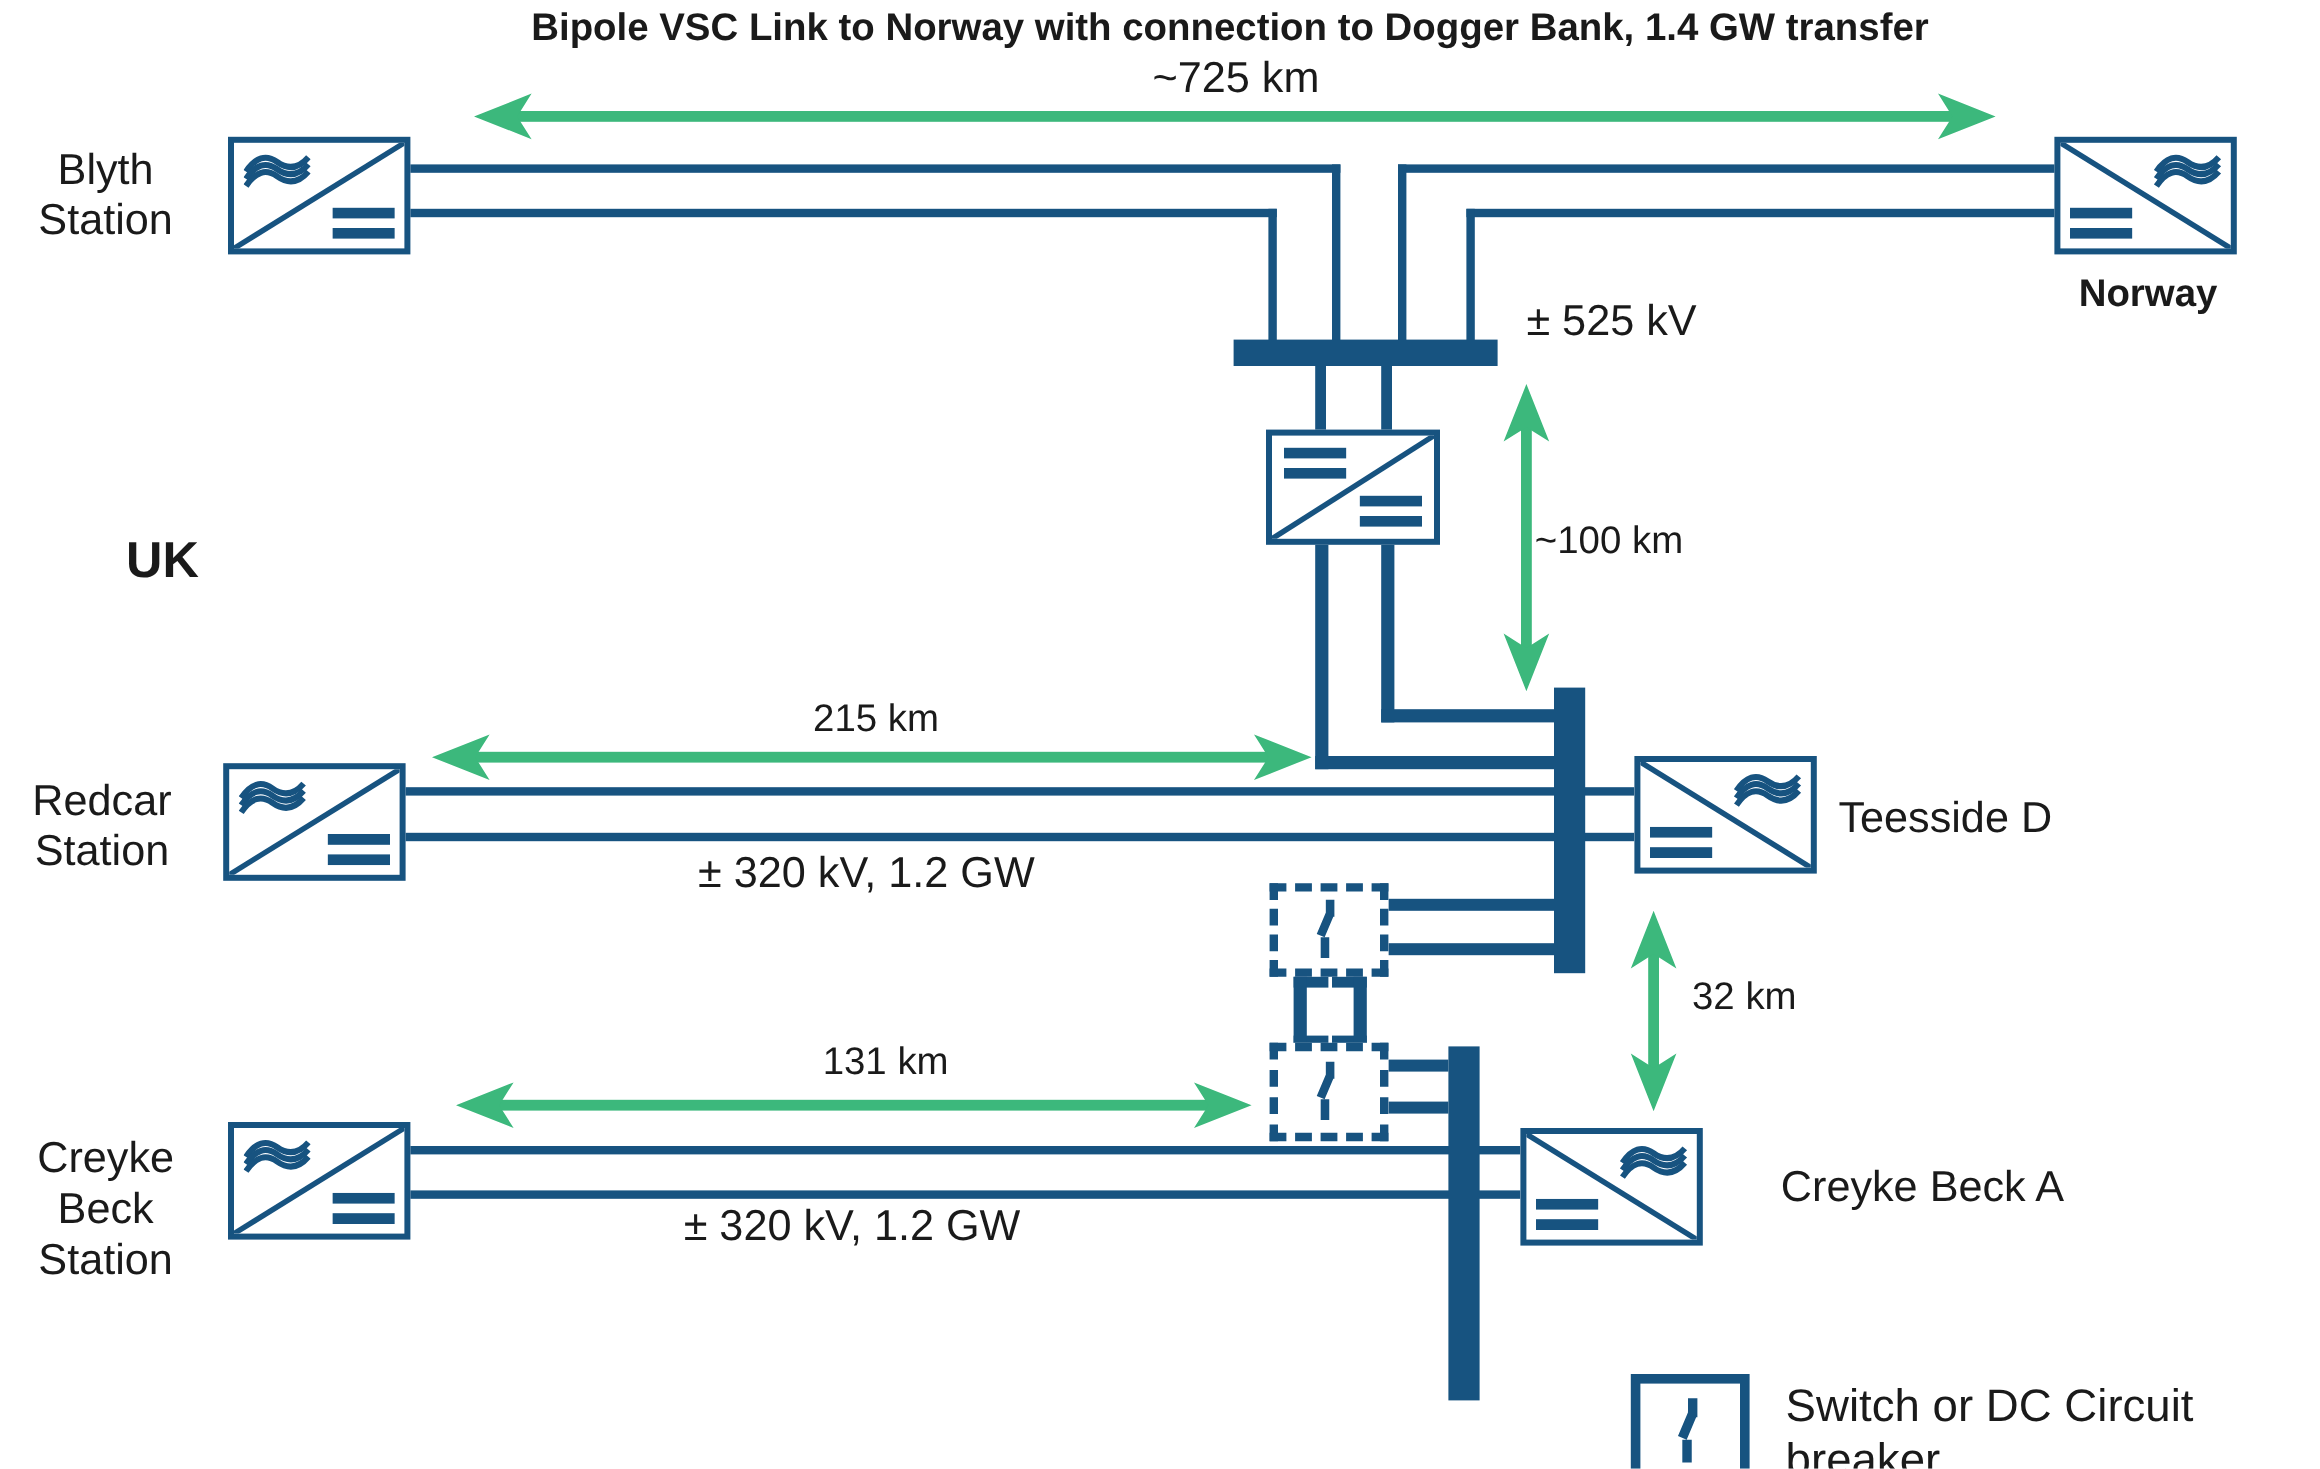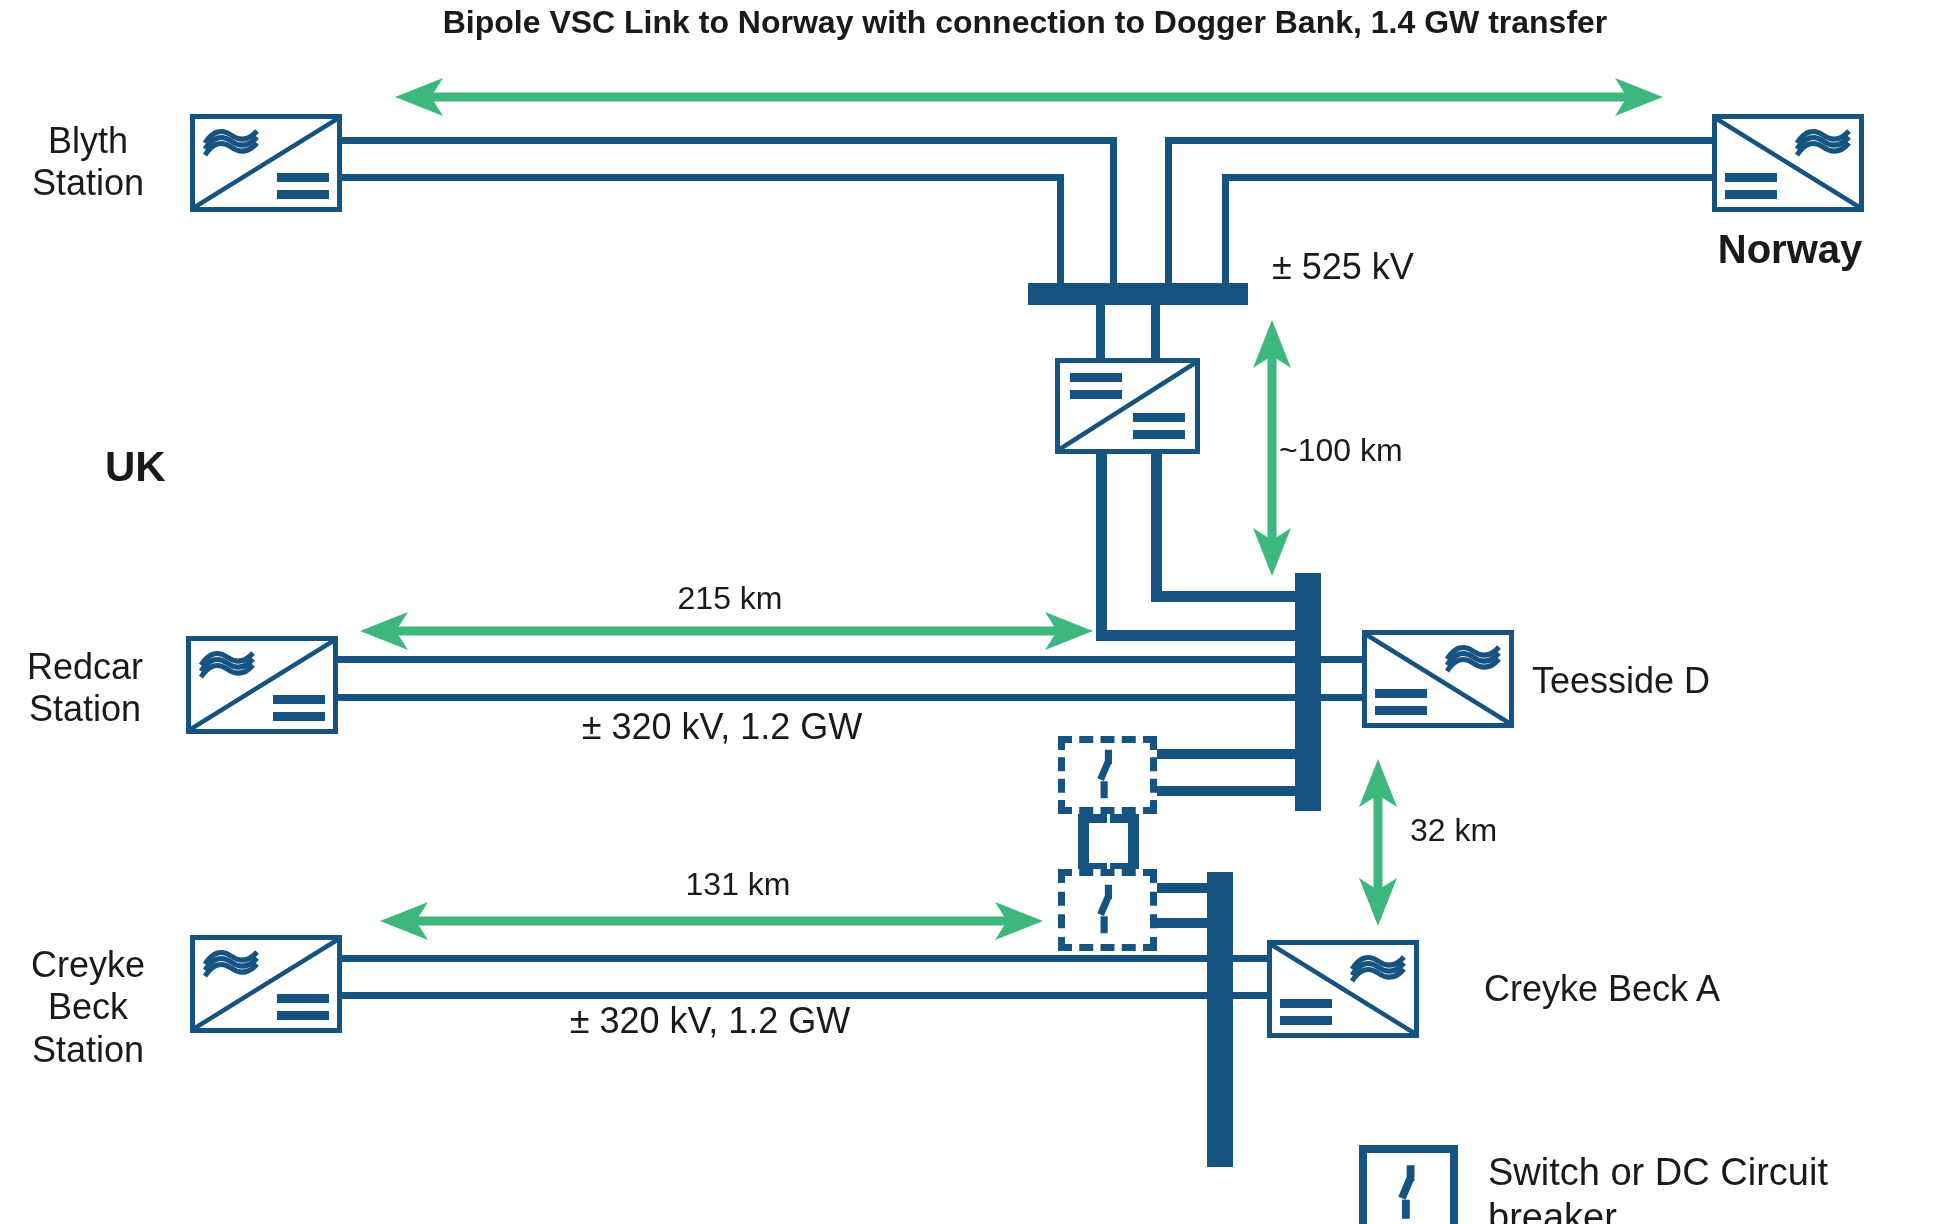--- a/index.html
+++ b/index.html
@@ -26,28 +26,29 @@
     position:absolute; box-sizing:border-box;
     border:7px dashed var(--navy); background:#ffffff; z-index:5;
   }
   .legendbox{
     position:absolute; box-sizing:border-box;
     border:8px solid var(--navy); background:#ffffff; z-index:5;
   }
   .bracket{position:absolute; box-sizing:border-box; z-index:5;}
   .bracket.l{border-left:11px solid var(--navy); border-top:9px solid var(--navy); border-bottom:9px solid var(--navy);}
   .bracket.r{border-right:11px solid var(--navy); border-top:9px solid var(--navy); border-bottom:9px solid var(--navy);}
-  .fs34{font-size:32px;} .fs36{font-size:36px;} .fs38{font-size:38px;} .fs40{font-size:40px;} .fs42{font-size:42px;}
+  .fs34{font-size:32px;} .fs36{font-size:36px;} .fs38{font-size:38px;} .fs40{font-size:32px;} .fs42{font-size:42px;}
 </style>
 </head>
 <body>
 
 <div id="canvas">
 
   <div class="label bold fs34 center" style="left:350px; top:4px; width:1350px;">Bipole VSC Link to Norway with connection to Dogger Bank, 1.4 GW transfer</div>
+  <div class="label fs36 center" style="left:700px; top:44px; width:660px;">~725 km</div>
 
   <svg class="arrow" style="left:393px; top:73px;" width="1272" height="48" viewBox="0 0 1272 48">
     <rect x="36" y="19.5" width="1200" height="9"></rect>
     <polygon points="2,24 50,5 38,24 50,43"></polygon>
     <polygon points="1270,24 1222,5 1234,24 1222,43"></polygon>
   </svg>
 
   <div class="line" style="left:337px; top:137px; width:780px; height:7px;"></div>
   <div class="line" style="left:1110px; top:137px; width:7px; height:153px;"></div>
   <div class="line" style="left:337px; top:174px; width:727px; height:7px;"></div>

